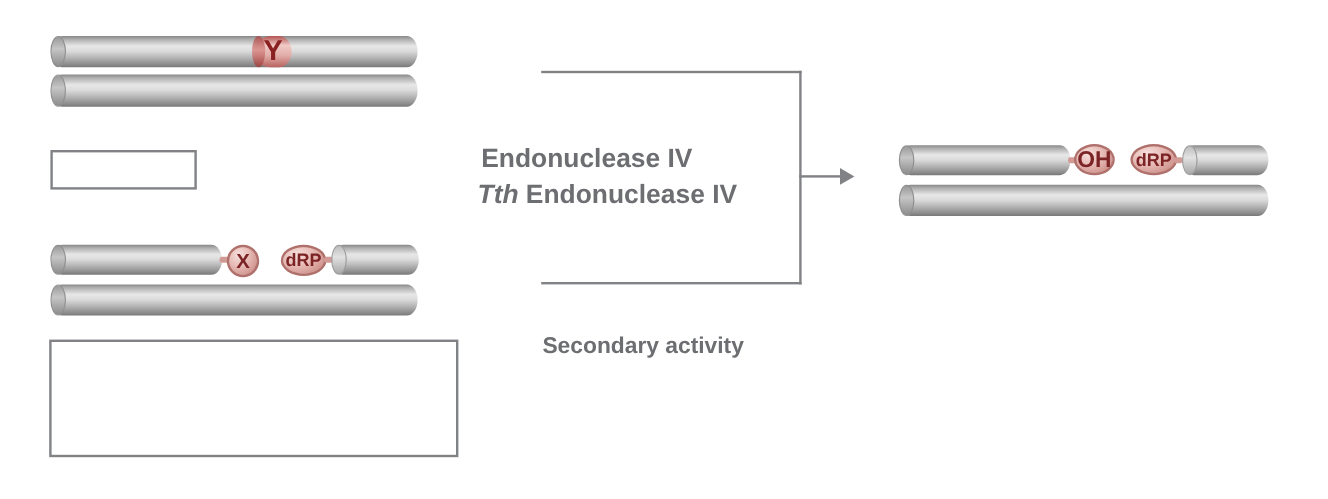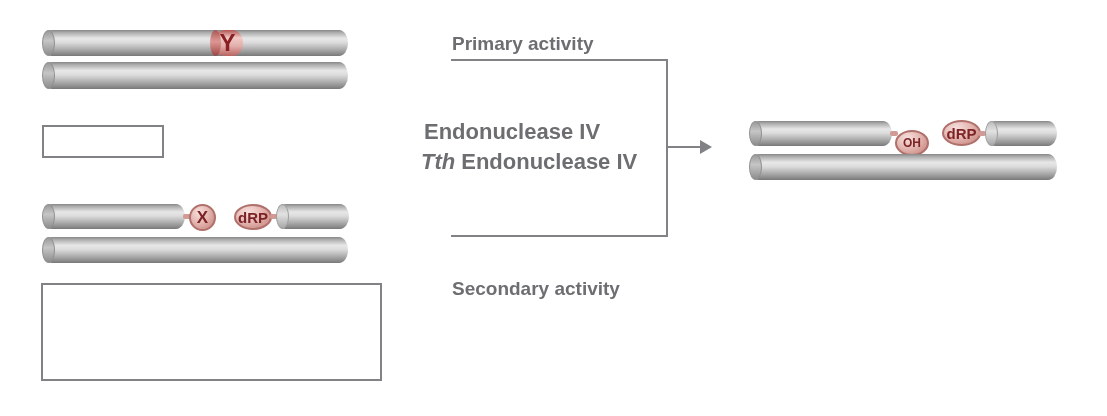--- a/index.html
+++ b/index.html
@@ -83,40 +83,39 @@
     <div class="site" style="left:234px;top:204px;width:38px;height:26px;font-size:15px;color:#7c2326;">
       <span>dRP</span>
     </div>
     <div class="dash" style="left:270px;top:214px;"></div>
     <div class="cyl cut" style="left:277px;top:204px;width:72px;height:25px;"></div>
     <div class="cyl" style="left:43px;top:237px;width:305px;height:26px;"></div>
   </div>
 
   <div class="box" style="left:41px;top:283px;width:341px;height:98px;"></div>
 
-  <div class="lbl" style="left:452px;top:33px;color:#6d6e71;">Primary activity</div>
   <div class="hline" style="left:451px;top:59px;width:217px;height:2px;"></div>
 
-  <div class="enzyme" style="left:398px;top:117px;color:#6d6e71;margin-left:23px;">
+  <div class="enzyme" style="left:398px;top:117px;color:#6d6e71;">
     <div class="l1">Endonuclease IV</div>
     <div>
       <span class="it">Tth</span><span class="rest">Endonuclease IV</span>
     </div>
   </div>
 
   <div class="vline" style="left:666px;top:59px;width:2px;height:178px;"></div>
   <div class="hline" style="left:666px;top:146px;width:36px;height:2px;"></div>
   <div class="arrowhead" style="left:700px;top:140px;"></div>
   <div class="hline" style="left:451px;top:235px;width:217px;height:2px;"></div>
   <div class="lbl" style="left:452px;top:246px;color:#6d6e71;margin-top:32px;">Secondary activity</div>
 
   <div>
     <div class="cyl" style="left:750px;top:121px;width:142px;height:25px;"></div>
     <div class="dash" style="left:890px;top:131px;"></div>
-    <div class="site" style="left:895px;top:130px;width:34px;height:26px;font-size:12px;color:#7c2326;">
+    <div class="site" style="left:895px;top:120px;width:34px;height:26px;font-size:19px;color:#7c2326;">
       <span>OH</span>
     </div>
     <div class="site" style="left:942px;top:120px;width:39px;height:26px;font-size:15px;color:#7c2326;">
       <span>dRP</span>
     </div>
     <div class="dash" style="left:978px;top:131px;"></div>
     <div class="cyl cut" style="left:986px;top:121px;width:71px;height:25px;"></div>
     <div class="cyl" style="left:750px;top:154px;width:307px;height:26px;"></div>
   </div>
 

